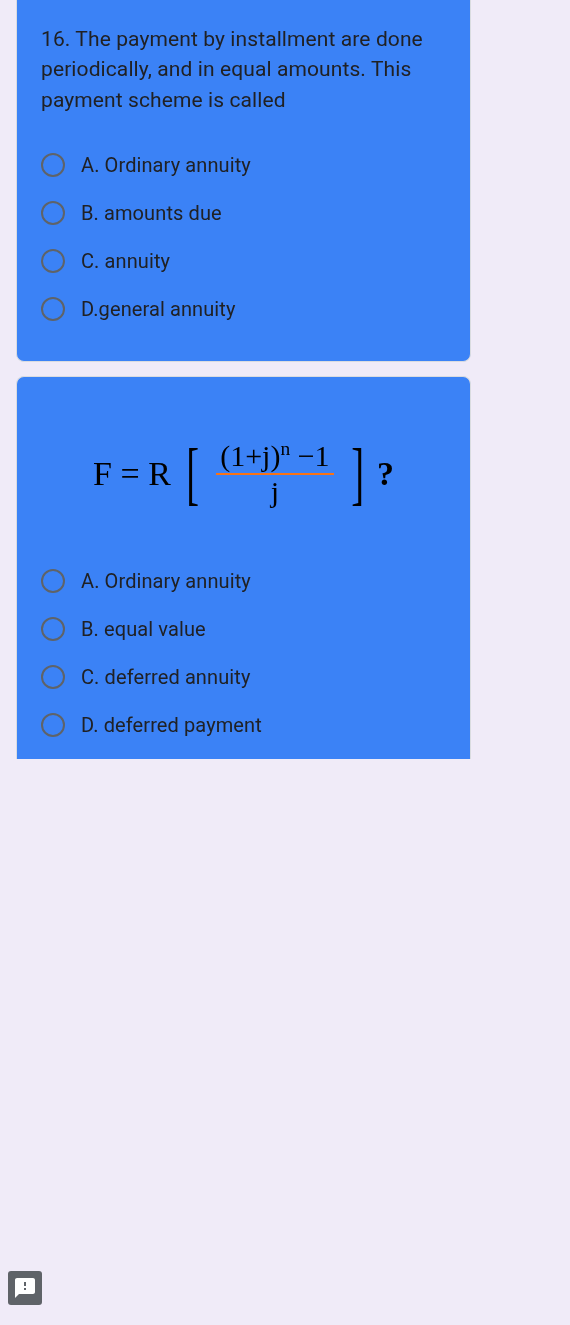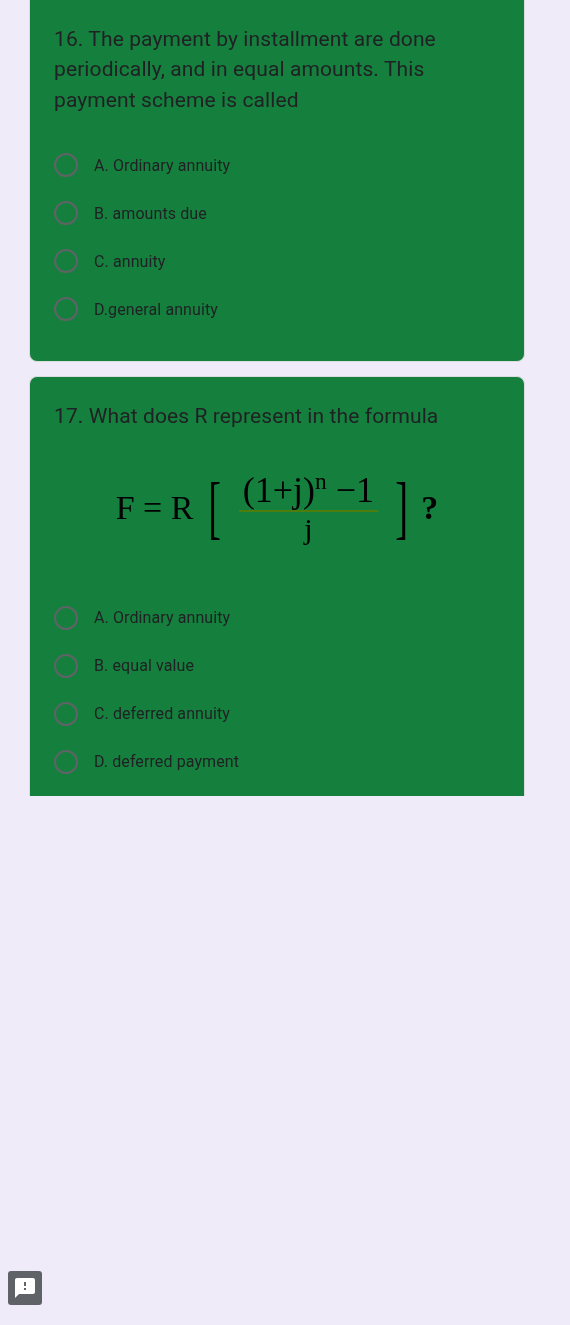--- a/index.html
+++ b/index.html
@@ -4,26 +4,26 @@
 <style>
   * { box-sizing: border-box; }
   body {
     margin: 0;
     padding: 0;
     font-family: Roboto, Arial, sans-serif;
     background: #f0ebf8;
     width: 570px;
   }
   .card {
-    background: #15803d;
+    background: #3b82f6;
     border: 1px solid #dadce0;
     border-radius: 8px;
     padding: 24px 24px 28px 24px;
-    margin: 0 0 14px 29px;
-    width: 496px;
+    margin: 0 0 14px 16px;
+    width: 455px;
   }
   .card.first { border-top-left-radius: 0; border-top-right-radius: 0; border-top: none; margin-top: 0;}
   .card.last { border-bottom-left-radius: 0; border-bottom-right-radius: 0; border-bottom: none; margin-bottom: 0; padding-bottom: 10px;}
   .question-text {
     font-size: 21px;
     color: #202124;
     line-height: 1.45;
     margin-bottom: 26px;
     letter-spacing: 0.1px;
   }
@@ -36,21 +36,21 @@
   }
   .radio {
     width: 24px;
     height: 24px;
     border: 2.5px solid #5f6368;
     border-radius: 50%;
     flex-shrink: 0;
     margin-right: 16px;
   }
   .option-label {
-    font-size: 16px;
+    font-size: 20px;
     color: #202124;
     letter-spacing: 0.1px;
   }
   .formula-wrap {
     display: flex;
     justify-content: center;
     margin: 40px 0 50px 0;
   }
   .formula {
     font-family: "Cambria Math", "Times New Roman", serif;
@@ -69,21 +69,21 @@
     margin: 0 -6px;
   }
   .frac {
     display: inline-flex;
     flex-direction: column;
     align-items: center;
     line-height: 1;
     vertical-align: middle;
     margin: 0 2px;
   }
-  .frac .num { border-bottom: 2px solid #4d7c0f; padding: 0 4px 2px 4px; font-size: 36px;}
+  .frac .num { border-bottom: 2px solid #f97316; padding: 0 4px 2px 4px; font-size: 30px;}
   .frac .den { padding-top: 2px; font-size: 30px;}
   sup { font-size: 0.65em; vertical-align: super; line-height: 0;}
   .qmark { font-size: 34px; margin-left: -2px; font-weight: bold;}
   .feedback-icon {
     position: fixed;
     left: 8px;
     bottom: 20px;
     width: 34px;
     height: 34px;
     background: #5f6368;
@@ -113,21 +113,20 @@
       <span class="option-label">C. annuity</span>
     </div>
     <div class="option">
       <span class="radio"></span>
       <span class="option-label">D.general annuity</span>
     </div>
   </div>
 </div>
 
 <div class="card last">
-  <div class="question-text">17. What does R represent in the formula</div>
 
   <div class="formula-wrap">
     <div class="formula">
       <span>F = R</span>
       <span class="bracket">[</span>
       <span class="frac">
         <span class="num">
           <span>(1+j)</span><sup>n</sup><span> −1</span>
         </span>
         <span class="den">j</span>

